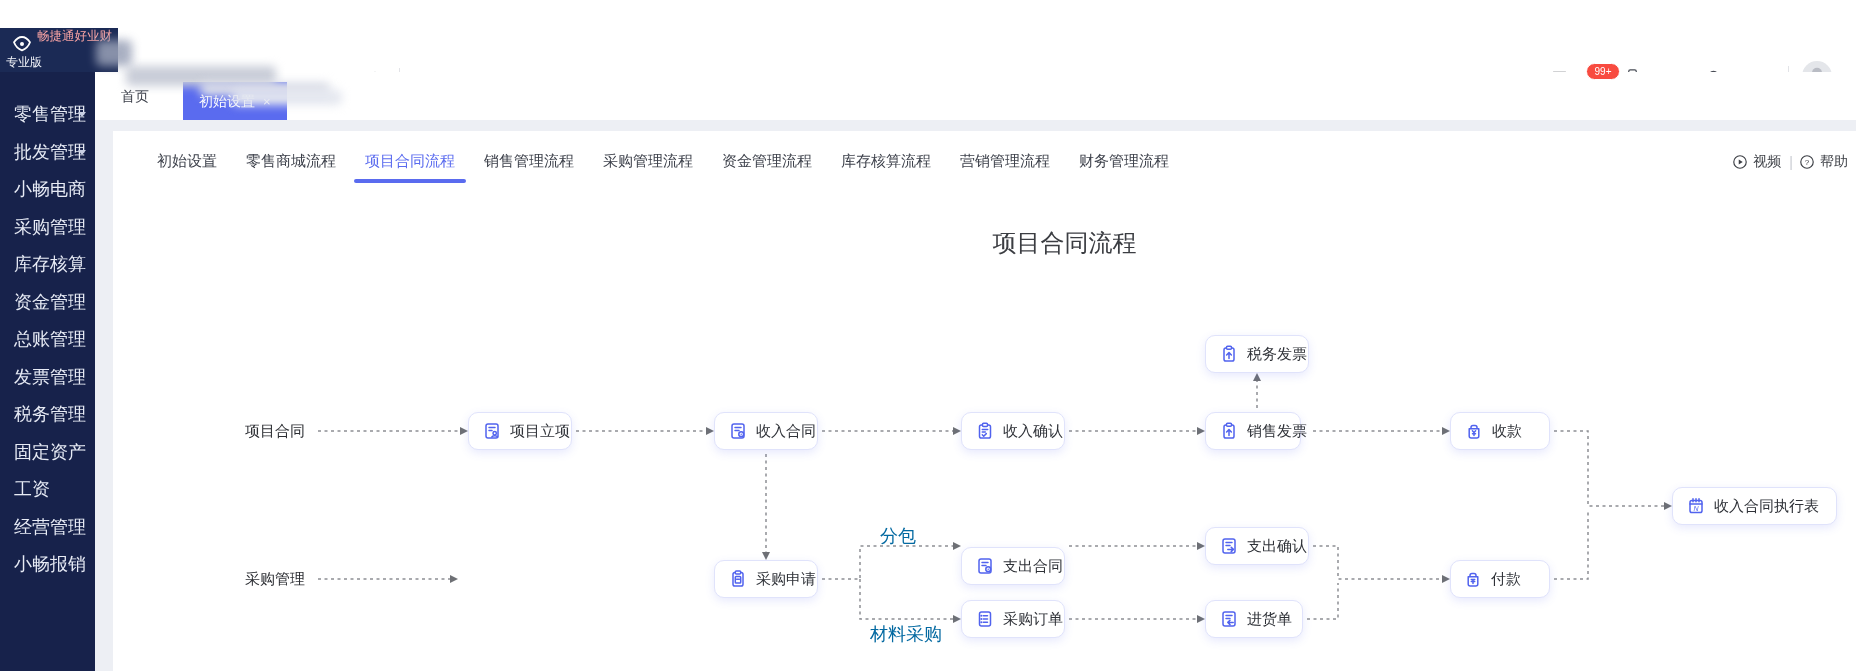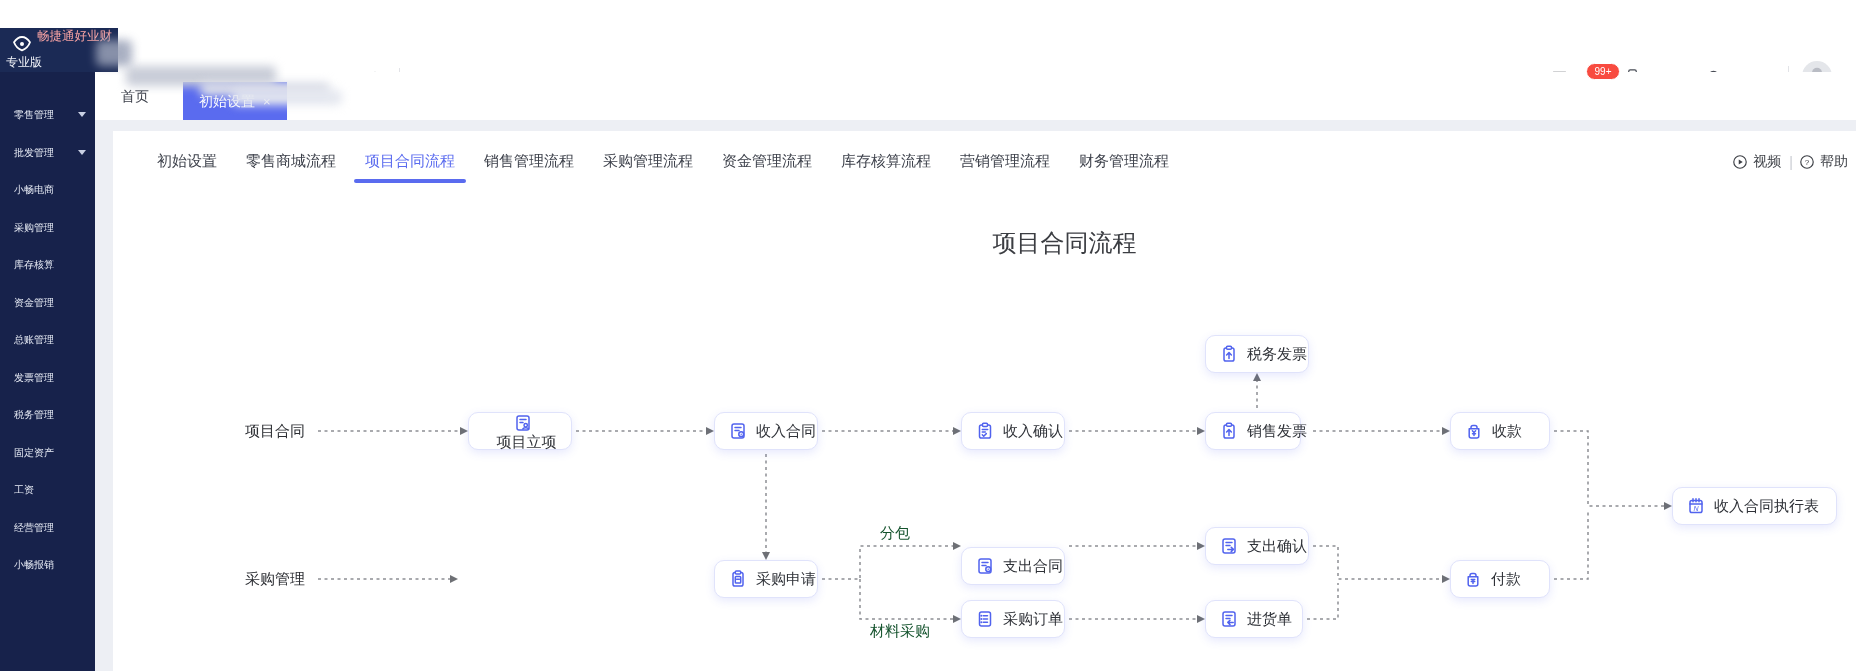--- a/index.html
+++ b/index.html
@@ -25,21 +25,21 @@
          border:1px solid #fff;border-radius:9px;color:#fff;font-size:10px;line-height:15px;text-align:center;z-index:3;}
   .avatar{position:absolute;left:1802px;top:33px;width:30px;height:30px;border-radius:50%;background:#e4e6ea;overflow:hidden;}
   
   .tabsrow{position:absolute;left:95px;top:72px;width:1761px;height:48px;background:#fff;display:flex;align-items:flex-end;}
   .tab{height:48px;line-height:48px;padding:0 16px;margin-left:10px;font-size:14px;color:#3a3e48;cursor:default;white-space:nowrap;}
   .tab.active{height:38px;line-height:38px;margin-left:18px;background:#5a6bef;color:#fff;}
   .tab .tab-close{margin-left:8px;font-size:13px;}
   
   .sidebar{position:absolute;left:0;top:72px;width:95px;height:599px;background:#17224b;z-index:2;}
   .side-list{list-style:none;margin:0;padding:24px 0 0 0;}
-  .side-item{height:37.5px;line-height:37.5px;padding-left:14px;color:#e7ebf5;font-size:10px;position:relative;white-space:nowrap;}
+  .side-item{height:37.5px;line-height:37.5px;padding-left:14px;color:#e7ebf5;font-size:18px;position:relative;white-space:nowrap;}
   .caret{position:absolute;right:9px;top:16px;width:0;height:0;border-left:4.5px solid transparent;
          border-right:4.5px solid transparent;border-top:5.5px solid #c9d0e4;}
   
   .canvas-bg{position:absolute;left:95px;top:120px;width:1761px;height:551px;background:#edeff4;}
   .card{position:absolute;left:113px;top:131px;width:1743px;height:540px;background:#fff;}
   .nav{position:absolute;left:44px;top:14px;display:flex;align-items:center;height:40px;}
   .nav-item{margin-right:29px;font-size:15px;color:#3d414b;position:relative;white-space:nowrap;padding:4px 0 12px 0;}
   .nav-item.active{color:#5a6bef;}
   .nav-item.active::after{content:"";position:absolute;left:-11px;right:-11px;bottom:0;height:4px;border-radius:2px;background:#5a6bef;}
   .nav-right{position:absolute;right:6px;top:22px;display:flex;align-items:center;font-size:14px;color:#3c3f45;}
@@ -48,21 +48,21 @@
   .flow-title{position:absolute;left:160px;right:0;top:96px;margin:0;text-align:center;
               font-size:24px;font-weight:500;color:#3b3d42;}
   
   #edges{position:absolute;left:0;top:0;pointer-events:none;z-index:3;}
   #nodes{position:absolute;left:0;top:0;width:100%;height:100%;pointer-events:none;z-index:4;}
   .fnode{position:absolute;height:38px;background:#fff;border:1px solid #e0e3fb;border-radius:10px;
          box-shadow:0 3px 10px rgba(88,102,238,.14);display:flex;align-items:center;padding-left:13px;
          font-size:15px;color:#2f3238;pointer-events:auto;box-sizing:border-box;white-space:nowrap;}
   .fnode .nicon{margin-right:8px;flex:0 0 auto;}
   .rowlab{position:absolute;font-size:15px;color:#2c2e33;pointer-events:auto;white-space:nowrap;}
-  .edgelab{position:absolute;font-size:15px;color:#14532d;z-index:4;white-space:nowrap;}
+  .edgelab{position:absolute;font-size:18px;color:#0369a1;z-index:4;white-space:nowrap;}
   svg{display:block;}
 </style>
 </head>
 <body>
 <div id="app">
 
   <div class="topbar">
     <div class="sel-underline"></div>
     <div class="blob blob1"></div>
     <div class="blob blob2"></div>
@@ -216,21 +216,21 @@
       <path d="M1313 546 L 1338 546 L 1338 579 L 1444 579" fill="none" stroke="#8d8f94" stroke-width="1.5" stroke-dasharray="3 3.5"></path>
       <polygon points="1450,579 1442,575 1442,583" fill="#6e7075"></polygon>
       <path d="M1307 619 L 1338 619 L 1338 583" fill="none" stroke="#8d8f94" stroke-width="1.5" stroke-dasharray="3 3.5"></path>
       <path d="M1554 431 L 1588 431 L 1588 506 L 1666 506" fill="none" stroke="#8d8f94" stroke-width="1.5" stroke-dasharray="3 3.5"></path>
       <polygon points="1672,506 1664,502 1664,510" fill="#6e7075"></polygon>
       <path d="M1554 579 L 1588 579 L 1588 510" fill="none" stroke="#8d8f94" stroke-width="1.5" stroke-dasharray="3 3.5"></path>
     </svg>
   <div id="nodes">
     <div class="edgelab" style="left:880px;top:524px">分包</div>
     <div class="edgelab" style="left:870px;top:622px">材料采购</div>
-  <div class="fnode" style="left: 468px; top: 412px; width: 104px; flex-direction: column;">
+  <div class="fnode" style="left: 468px; top: 412px; width: 104px;">
         <span class="nicon">
           <svg width="20" height="20" viewBox="0 0 20 20" fill="none" stroke="#5163ee" stroke-width="1.5" stroke-linecap="round" stroke-linejoin="round">
             <rect x="4" y="3" width="12" height="14" rx="2"></rect>
             <path d="M7 6.5h6M7 9.5h3"></path>
             <circle cx="12.7" cy="12.2" r="1.7"></circle>
             <path d="M9.8 16c.4-1.6 5.4-1.6 5.8 0"></path>
           </svg>
         </span>
         <span>项目立项</span>
       </div>

